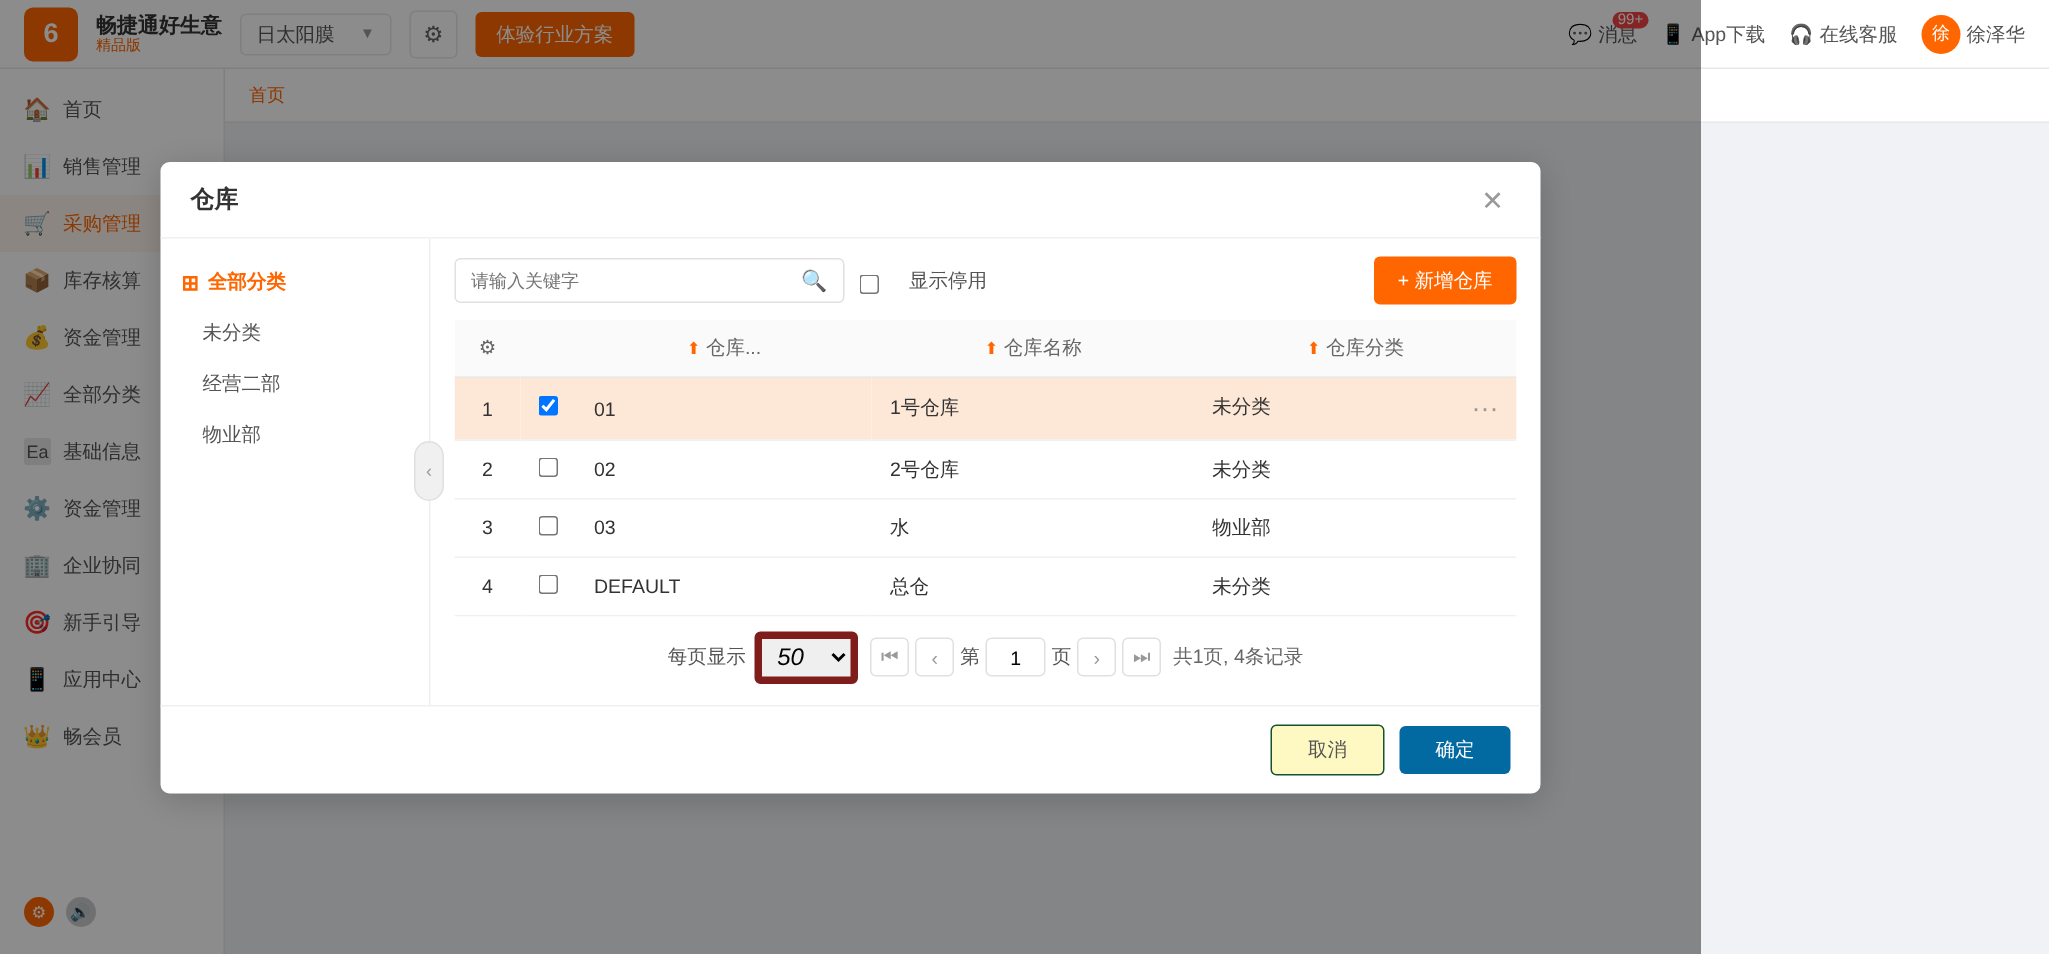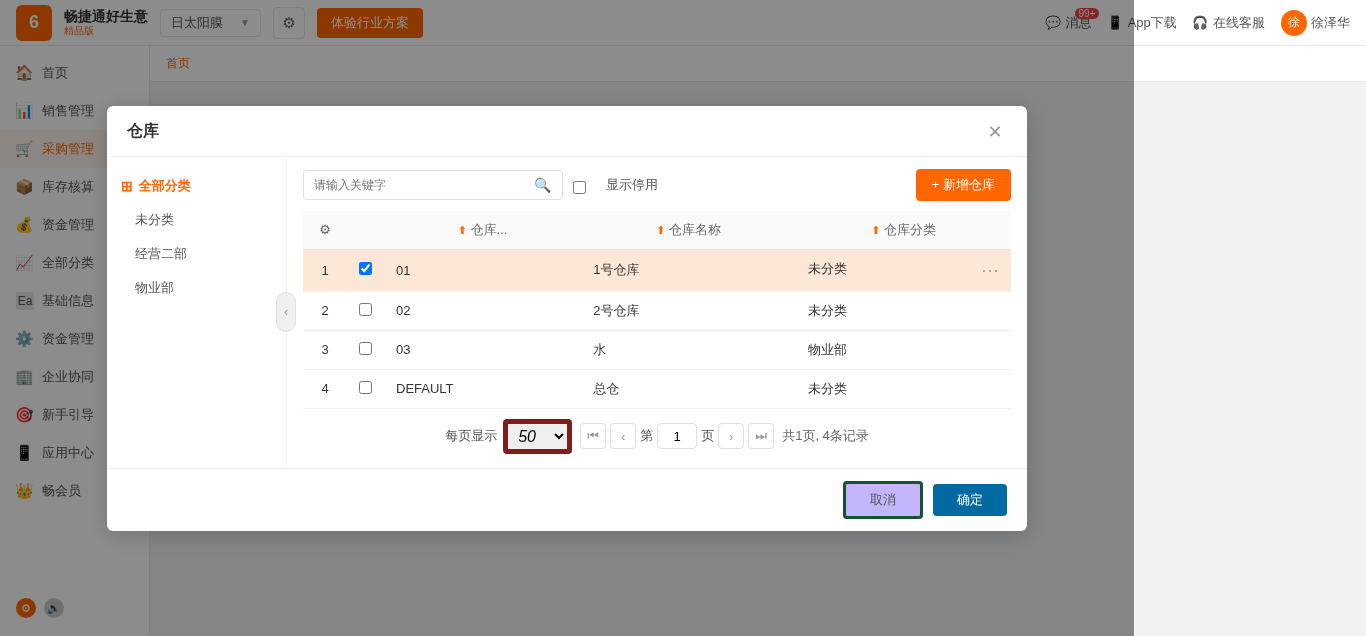--- a/index.html
+++ b/index.html
@@ -79,21 +79,21 @@
     .pagination { display: flex; align-items: center; justify-content: center; padding: 10px 0 14px; gap: 8px; font-size: 13px; color: #555; }
     .per-page { display: flex; align-items: center; gap: 6px; }
     .per-page select { border: 5px solid #7f1d1d; border-radius: 4px; padding: 3px 6px; font-size: 16px; outline: none; font-style: italic; }
     .page-nav { display: flex; align-items: center; gap: 4px; }
     .page-btn { width: 26px; height: 26px; border: 1px solid #e0e0e0; border-radius: 4px; display: flex; align-items: center; justify-content: center; cursor: pointer; color: #999; font-size: 13px; background: #fff; }
     .page-input { width: 40px; height: 26px; border: 1px solid #e0e0e0; border-radius: 4px; text-align: center; font-size: 13px; outline: none; }
     .page-info { color: #666; }
 
     
     .modal-footer { display: flex; align-items: center; justify-content: flex-end; padding: 12px 20px; gap: 10px; border-top: 1px solid #f0f0f0; }
-    .btn-cancel { border: 3px solid #14532d; background: #c4b5fd; color: #555; border-radius: 4px; padding: 7px 24px; font-size: 13px; cursor: pointer; }
+    .btn-cancel { border: 1px solid #14532d; background: #fef9c3; color: #555; border-radius: 4px; padding: 7px 24px; font-size: 13px; cursor: pointer; }
     .btn-confirm { background: #0369a1; color: #fff; border: none; border-radius: 4px; padding: 7px 24px; font-size: 13px; cursor: pointer; }
 
     
     .sort-icon { color: #f60; font-size: 11px; }
   </style>
 </head>
 <body>
 
 <div class="topbar">
   <div class="topbar-logo">

